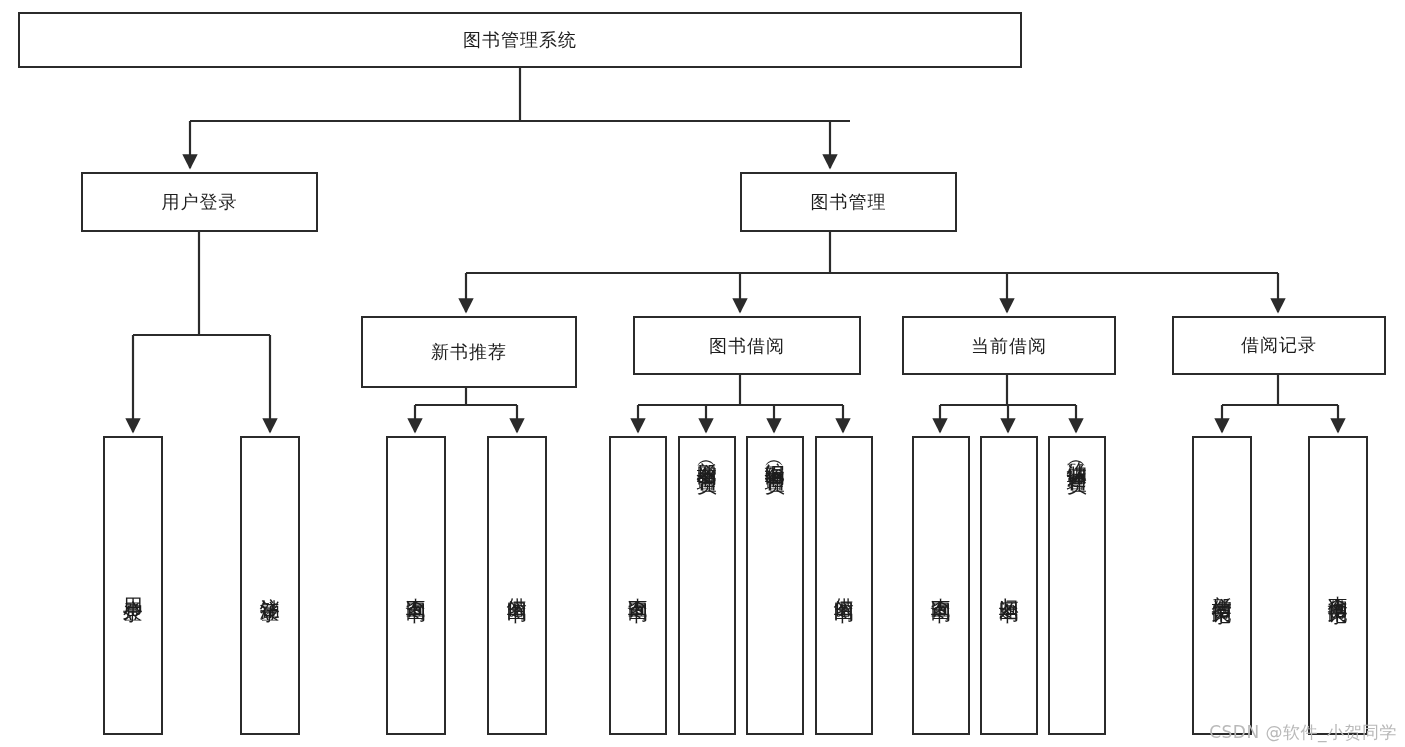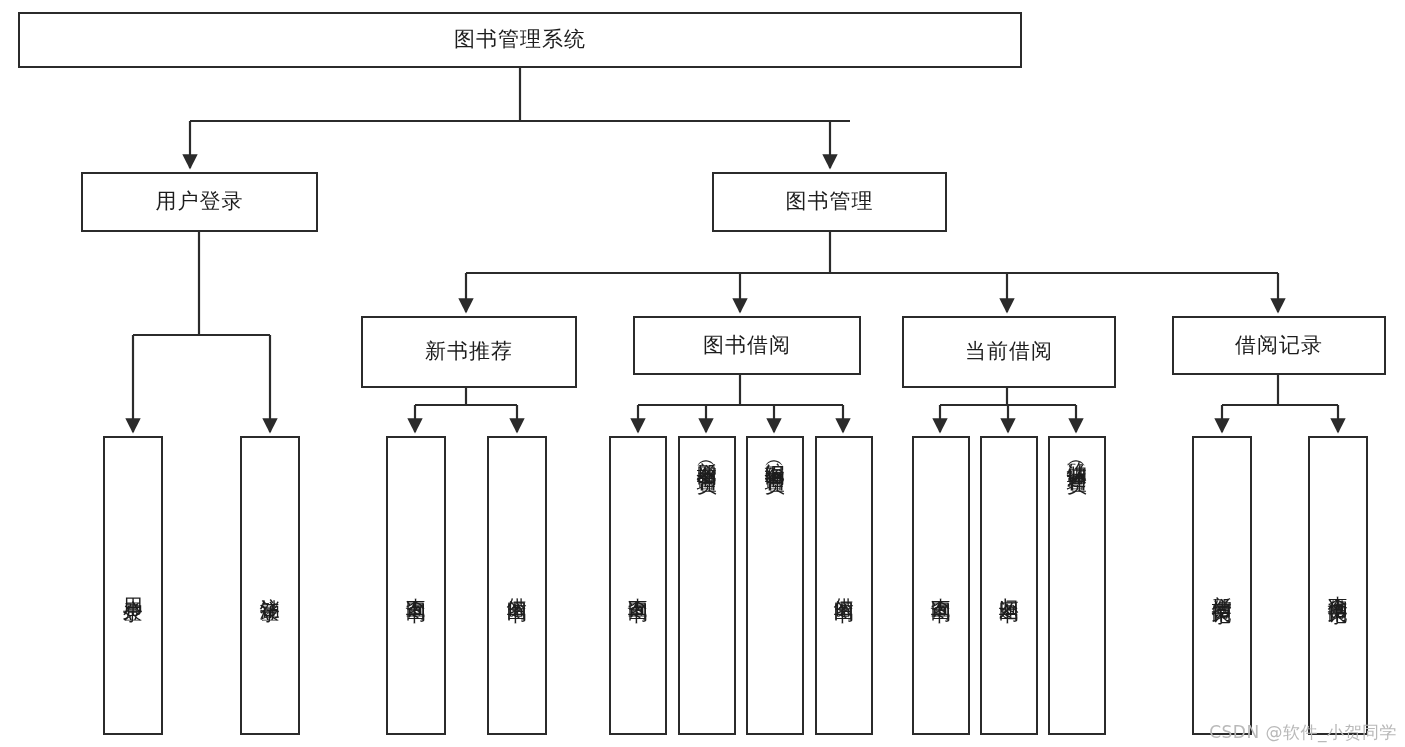--- a/index.html
+++ b/index.html
@@ -31,21 +31,21 @@
     position: absolute;
     box-sizing: border-box;
     background: #ffffff;
     border: 2px solid #2b2b2b;
     display: flex;
     align-items: center;
     justify-content: center;
     z-index: 2;
   }
   .node-label {
-    font-size: 21px;
+    font-size: 18px;
     line-height: 1.1;
     letter-spacing: 1px;
     color: #1d1d1d;
     white-space: nowrap;
     text-align: center;
   }
   .node.leaf .node-label {
     writing-mode: vertical-rl;
     text-orientation: upright;
     font-size: 20px;
@@ -131,34 +131,34 @@
     </g>
   </svg>
 
   <div class="node" style="left:18px; top:12px; width:1004px; height:56px;">
     <span class="node-label">图书管理系统</span>
   </div>
 
   <div class="node" style="left:81px; top:172px; width:237px; height:60px;">
     <span class="node-label">用户登录</span>
   </div>
-  <div class="node" style="left:712px; top:172px; width:235px; height:60px;">
+  <div class="node" style="left:740px; top:172px; width:217px; height:60px;">
     <span class="node-label">图书管理</span>
   </div>
 
   <div class="node" style="left:361px; top:316px; width:216px; height:72px;">
     <span class="node-label">新书推荐</span>
   </div>
   <div class="node" style="left:633px; top:316px; width:228px; height:59px;">
     <span class="node-label">图书借阅</span>
   </div>
-  <div class="node" style="left:902px; top:316px; width:214px; height:72px;">
+  <div class="node" style="left:902px; top:316px; width:214px; height:59px;">
     <span class="node-label">当前借阅</span>
   </div>
-  <div class="node" style="left:1172px; top:316px; width:214px; height:59px;">
+  <div class="node" style="left:1172px; top:316px; width:214px; height:59px;font-family:Liberation Serif, serif;">
     <span class="node-label">借阅记录</span>
   </div>
 
   <div class="node leaf v-center" style="left:103px; top:436px; width:60px; height:299px;">
     <span class="node-label">用户登录</span>
   </div>
   <div class="node leaf v-center" style="left:240px; top:436px; width:60px; height:299px;">
     <span class="node-label">注销登录</span>
   </div>
 

